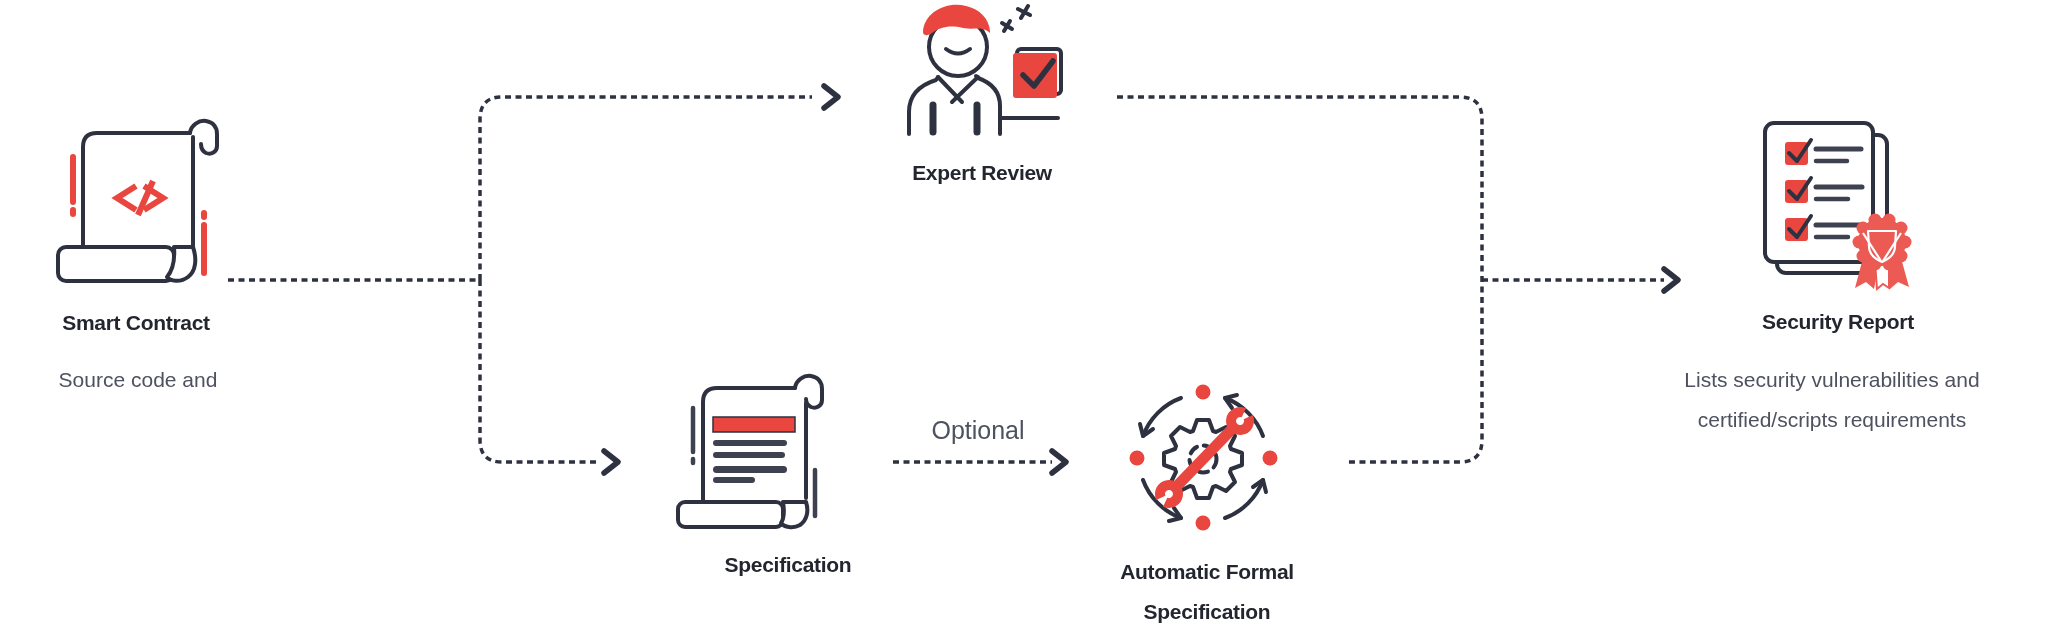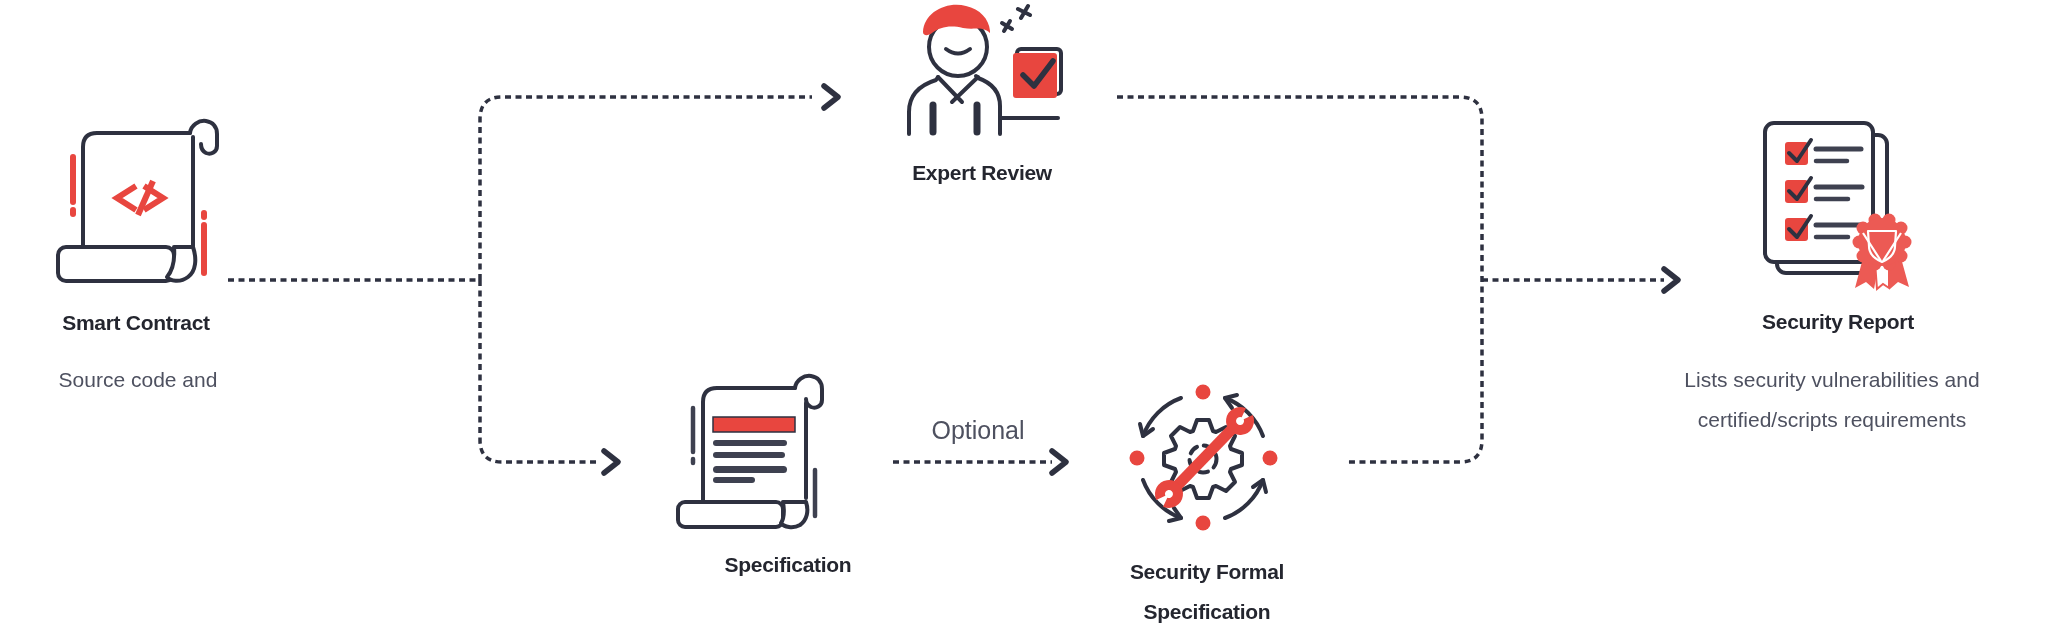--- a/index.html
+++ b/index.html
@@ -165,21 +165,21 @@
   <div class="label title" style="left:136px;top:311px;text-align:right;">Smart Contract</div>
   <div class="label subtitle" style="left:138px;top:360px;">
     <div>Source code and</div>
   </div>
 
   <div class="label title" style="left:982px;top:161px;">Expert Review</div>
 
   <div class="label title" style="left:788px;top:553px;text-align:center;">Specification</div>
 
   <div class="label title" style="left:1207px;top:552px;line-height:40px;">
-    <div>Security Formal</div>
+    <div>Automatic Formal</div>
     <div>Specification</div>
   </div>
 
   <div class="label title" style="left:1838px;top:310px;">Security Report</div>
   <div class="label subtitle" style="left:1832px;top:360px;line-height:40px;">
     <div>Lists security vulnerabilities and</div>
     <div>certified/scripts requirements</div>
   </div>
 
   <div class="label edge-label" style="left:978px;top:416px;">Optional</div>

